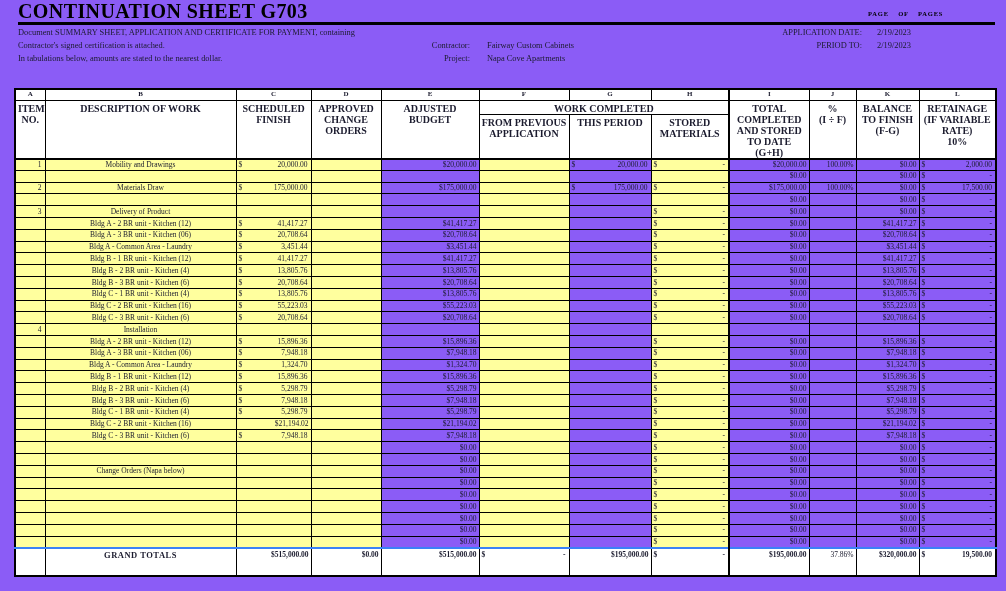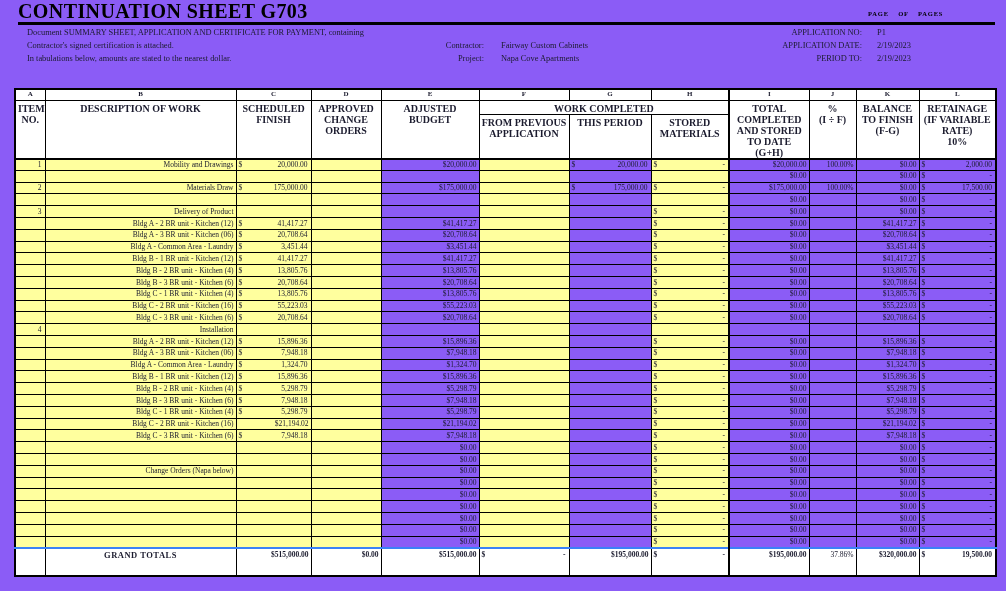--- a/index.html
+++ b/index.html
@@ -8,22 +8,22 @@
   body {
     width:1006px; height:591px; background:#ffffff;
     font-family:"Liberation Serif", serif; color:#1b1b2e;
   }
   .sheet { position:relative; width:1006px; height:591px; overflow:hidden; background:#8b5cf6; }
 
   .title { position:absolute; left:18px; top:0; font-size:20px; font-weight:bold; letter-spacing:.4px; color:#000; }
   .pop   { position:absolute; left:868px; top:10px; font-size:6.5px; font-weight:bold; letter-spacing:.8px; word-spacing:7px; color:#000; }
   .rule  { position:absolute; left:18px; top:22px; width:977px; height:2.5px; background:#000; }
 
-  .intro { position:absolute; left:27px; top:26px; font-size:8.4px; line-height:13px; }
-  .parties { position:absolute; left:432px; top:39px; font-size:8.4px; line-height:13px; }
+  .intro { position:absolute; left:18px; top:26px; font-size:8.4px; line-height:13px; }
+  .parties { position:absolute; left:418px; top:39px; font-size:8.4px; line-height:13px; }
   .parties .row { display:flex; }
   .parties .lbl { width:52px; text-align:right; }
   .parties .val { padding-left:17px; }
 
   .appblock { position:absolute; left:612px; top:26px; font-size:8.4px; line-height:13px; }
   .appblock .row { display:flex; }
   .appblock .lbl { width:250px; text-align:right; }
   .appblock .val { width:110px; padding-left:15px; }
 
   table.g703 { position:absolute; left:14px; top:88px; width:981px;
@@ -34,21 +34,21 @@
   tr.letters th { height:11px; font-size:7px; font-weight:bold; text-align:center; padding:0; background:#fff; }
   tr.hdr1, tr.hdr2 { background:#fff; }
   tr.hdr1 th, tr.hdr2 th { font-size:10px; font-weight:bold; text-align:center; vertical-align:top; white-space:pre-line; line-height:11px; padding-top:2px; }
   tr.hdr1 { height:12px; }
   tr.hdr2 { height:44px; }
   thead { border-bottom:2.5px solid #000; }
 
   tbody tr { height:11.8px; }
   tbody td { vertical-align:middle; }
   td.yellow { background:var(--hl, #FFFF9E); }
-  td.txt { text-align:right; padding-left:2px; }
+  td.txt { text-align:center; padding-left:2px; }
   td.num { text-align:right; padding-right:2px; }
   td.acct { text-align:right; padding-right:3px; }
   td.acct .cur { float:left; }
   .bl2 { border-left:2px solid #000 !important; }
   td.col-a { text-align:right; padding-right:3px; }
 
   tr.totals td { border-top:2px solid #3b82f6; height:28px; vertical-align:top; padding-top:2px; font-weight:bold; background:#fff; }
   tr.totals td.plainweight { font-weight:normal; }
   tr.totals td.label { text-align:center; font-size:8.5px; letter-spacing:.5px; }
 </style>
@@ -72,24 +72,20 @@
       <span class="lbl">Contractor:</span>
       <span class="val">Fairway Custom Cabinets</span>
     </div>
     <div class="row">
       <span class="lbl">Project:</span>
       <span class="val">Napa Cove Apartments</span>
     </div>
   </div>
 
   <div class="appblock">
-    <div class="row">
-      <span class="lbl">APPLICATION NO:</span>
-      <span class="val">P1</span>
-    </div>
     <div class="row">
       <span class="lbl">APPLICATION DATE:</span>
       <span class="val">2/19/2023</span>
     </div>
     <div class="row">
       <span class="lbl">PERIOD TO:</span>
       <span class="val">2/19/2023</span>
     </div>
     <div class="row">
       <span class="val"></span>

